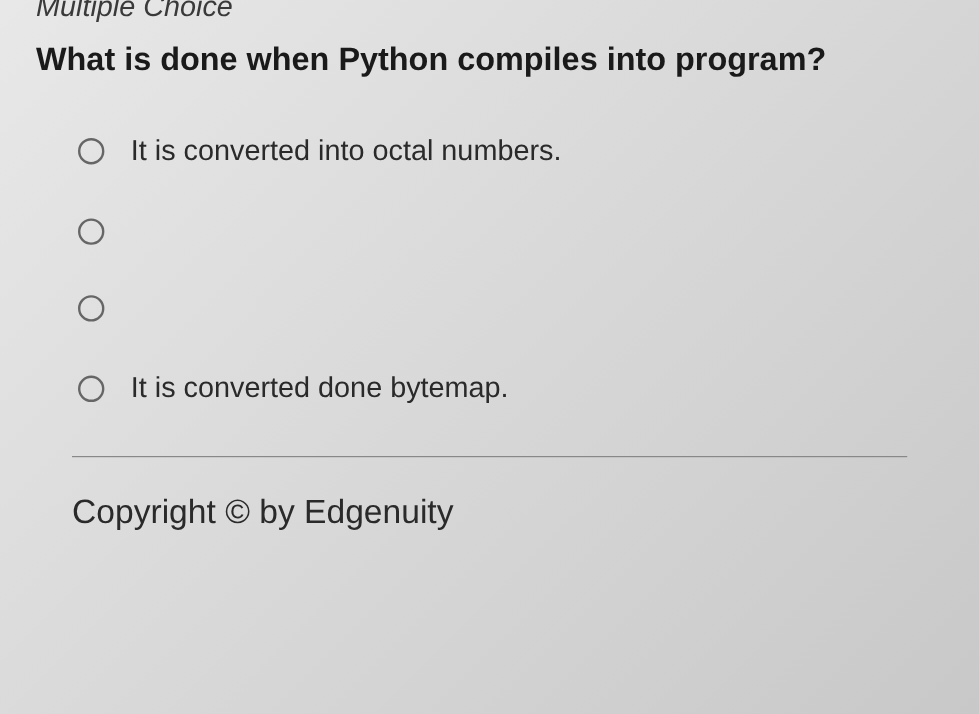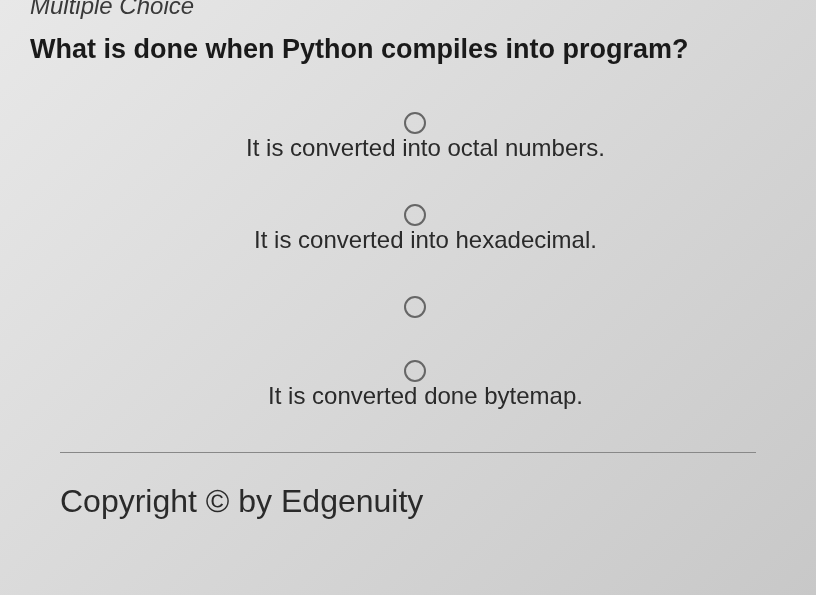--- a/index.html
+++ b/index.html
@@ -33,62 +33,60 @@
       line-height: 1.3;
     }
     .options {
       padding-left: 35px;
     }
     .option {
       display: flex;
       align-items: center;
       margin-bottom: 42px;
       cursor: pointer;
-      flex-direction: column;
     }
     .radio-circle {
       width: 22px;
       height: 22px;
       border: 2px solid #666;
       border-radius: 50%;
       margin-right: 22px;
       flex-shrink: 0;
       background: transparent;
     }
     .option-label {
       font-size: 24px;
       color: #2a2a2a;
     }
     .divider {
       border: none;
       border-top: 1px solid #888;
       margin: 20px 30px 30px 30px;
     }
     .copyright {
-      font-size: 32px;
+      font-size: 28px;
       color: #2a2a2a;
       padding-left: 30px;
       margin-top: 10px;
     }
   </style>
 </head>
 <body>
 
 <div class="question-type">Multiple Choice</div>
 
 <div class="question-text">What is done when Python compiles into program?</div>
 
 <div class="options">
   <div class="option">
     <span class="radio-circle"></span>
     <span class="option-label">It is converted into octal numbers.</span>
   </div>
   <div class="option">
     <span class="radio-circle"></span>
-    <span class="option-label">It is converted into hexadecimal.</span>
   </div>
   <div class="option">
     <span class="radio-circle"></span>
   </div>
   <div class="option">
     <span class="radio-circle"></span>
     <span class="option-label">It is converted done bytemap.</span>
   </div>
 </div>
 

